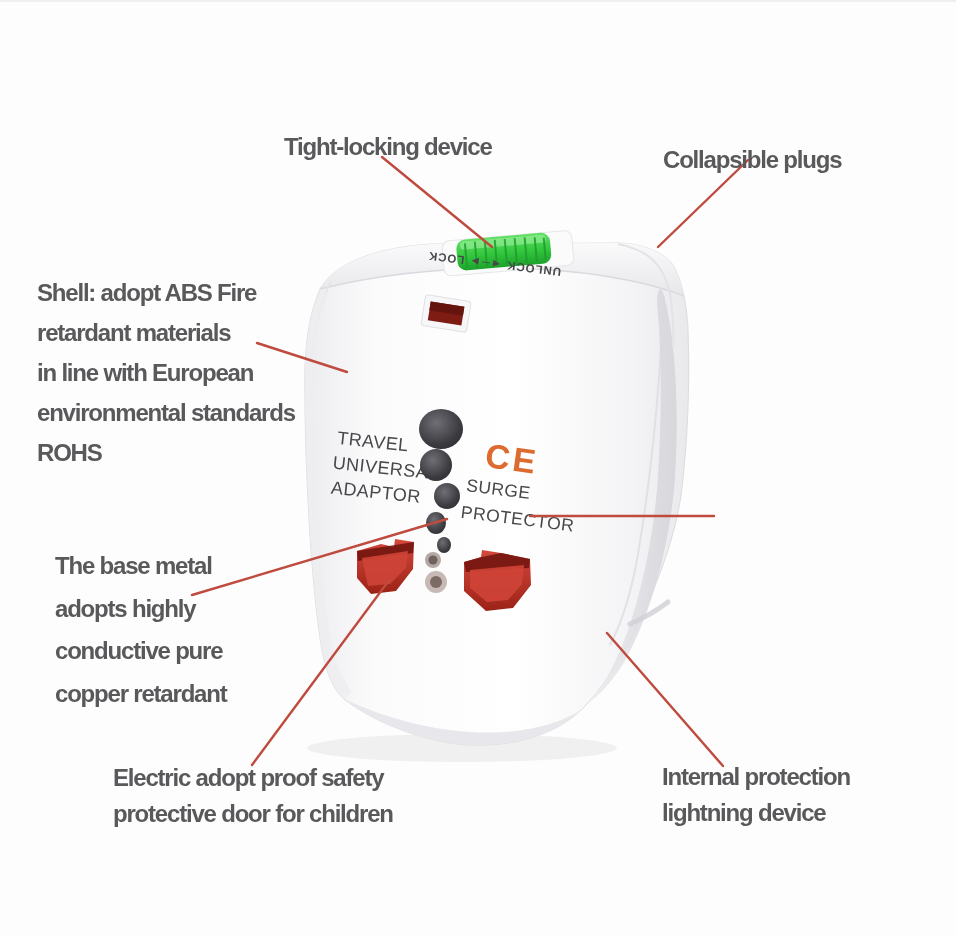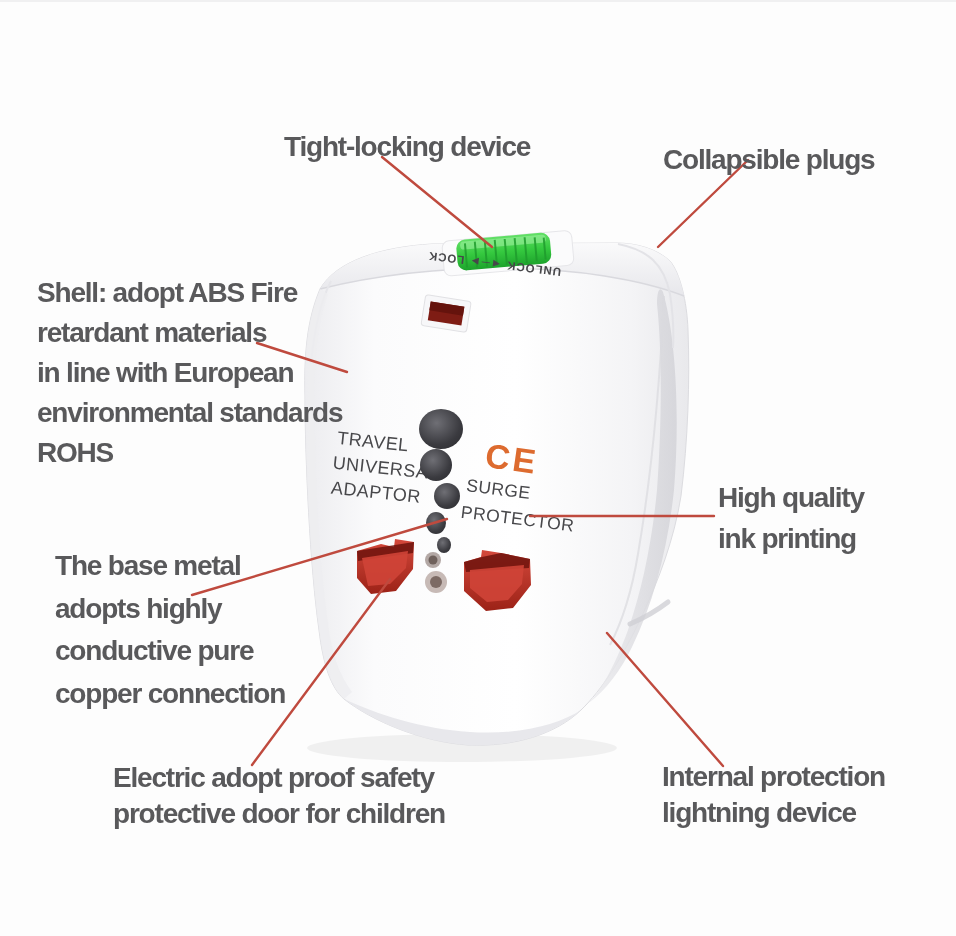--- a/index.html
+++ b/index.html
@@ -10,21 +10,21 @@
     overflow:hidden;
     font-family:"Liberation Sans", sans-serif;
     border-top:2px solid #f0f0f1;
     box-sizing:border-box;
   }
   #device-art{position:absolute;left:0;top:0;width:956px;height:936px;}
   .label{
     position:absolute;
     color:#59595b;
     font-weight:bold;
-    font-size:28px;
+    font-size:24px;
     letter-spacing:-1.2px;
     white-space:nowrap;
   }
   .label .ln{display:block;}
   svg text{font-family:"Liberation Sans", sans-serif;}
 </style>
 </head>
 <body>
 
 <div id="canvas">
@@ -174,30 +174,26 @@
   </div>
 
   <div class="label" style="left:37px;top:271px;line-height:40px;">
     <span class="ln">Shell: adopt ABS Fire</span>
     <span class="ln">retardant materials</span>
     <span class="ln">in line with European</span>
     <span class="ln">environmental standards</span>
     <span class="ln">ROHS</span>
   </div>
 
-  <div class="label" style="left:718px;top:475px;line-height:41px;">
-    <span class="ln">High quality</span>
-    <span class="ln">ink printing</span>
-  </div>
 
   <div class="label" style="left:37px;top:543px;line-height:42.5px;margin-left:18px;">
     <span class="ln">The base metal</span>
     <span class="ln">adopts highly</span>
     <span class="ln">conductive pure</span>
-    <span class="ln">copper connection</span>
+    <span class="ln">copper retardant</span>
   </div>
 
   <div class="label" style="left:113px;top:758px;line-height:36px;">
     <span class="ln">Electric adopt proof safety</span>
     <span class="ln">protective door for children</span>
   </div>
 
   <div class="label" style="left:662px;top:757px;line-height:36px;">
     <span class="ln">Internal protection</span>
     <span class="ln">lightning device</span>

